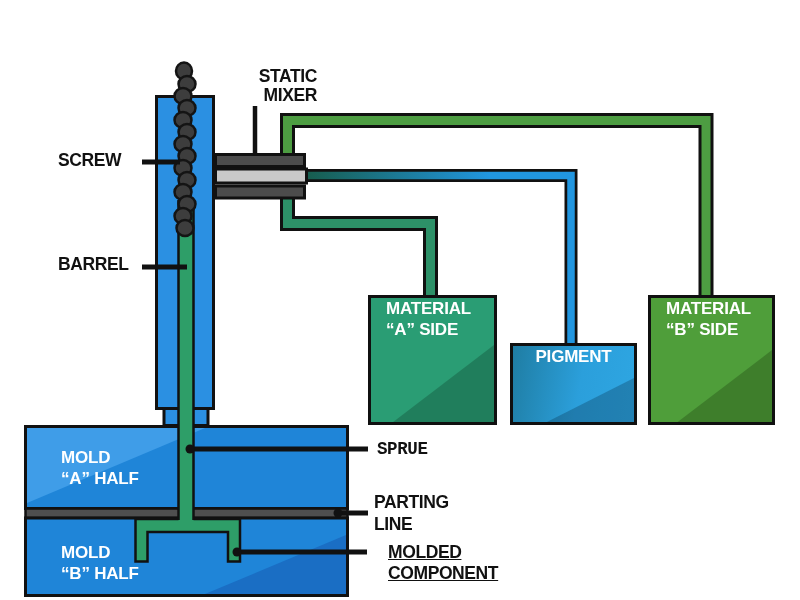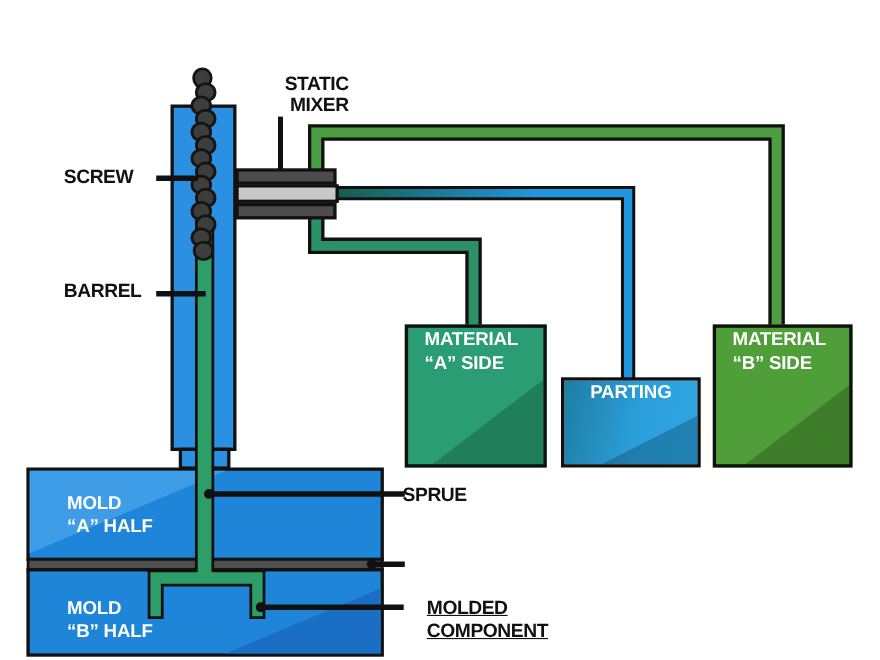--- a/index.html
+++ b/index.html
@@ -120,37 +120,39 @@
       <circle cx="190" cy="449" r="4.5"></circle>
       <circle cx="338" cy="513" r="4.5"></circle>
       <circle cx="237" cy="552" r="4.5"></circle>
     </g>
   </svg>
 
   <div class="lbl center" style="left:193px;top:67px;width:124px;line-height:19px;">STATIC
 MIXER</div>
   <div class="lbl" style="left:58px;top:150px;">SCREW</div>
   <div class="lbl" style="left:58px;top:254px;">BARREL</div>
-  <div class="lbl" style="left:366px;top:439px;">SPRUE</div>
+  <div class="lbl" style="left:377px;top:439px;font-family:Liberation Mono, monospace;">SPRUE</div>
+  <div class="lbl" style="left:374px;top:491px;line-height:22px;">PARTING
+LINE</div>
   <div class="lbl" style="left:388px;top:542px;line-height:21px;text-decoration:underline;">MOLDED
 COMPONENT</div>
 
   <div class="mold-lbl" style="left:35px;top:447px;">MOLD
 “A” HALF</div>
   <div class="mold-lbl" style="left:35px;top:542px;">MOLD
 “B” HALF</div>
 
   <div class="supply-box box-a">
     <div class="corner"></div>
     <div class="box-text">MATERIAL
 “A” SIDE</div>
   </div>
   <div class="supply-box box-pigment">
     <div class="corner"></div>
-    <div class="box-text">PARTING</div>
+    <div class="box-text">PIGMENT</div>
   </div>
   <div class="supply-box box-b">
     <div class="corner"></div>
     <div class="box-text">MATERIAL
 “B” SIDE</div>
   </div>
 
 </div>
 
 </body></html>

